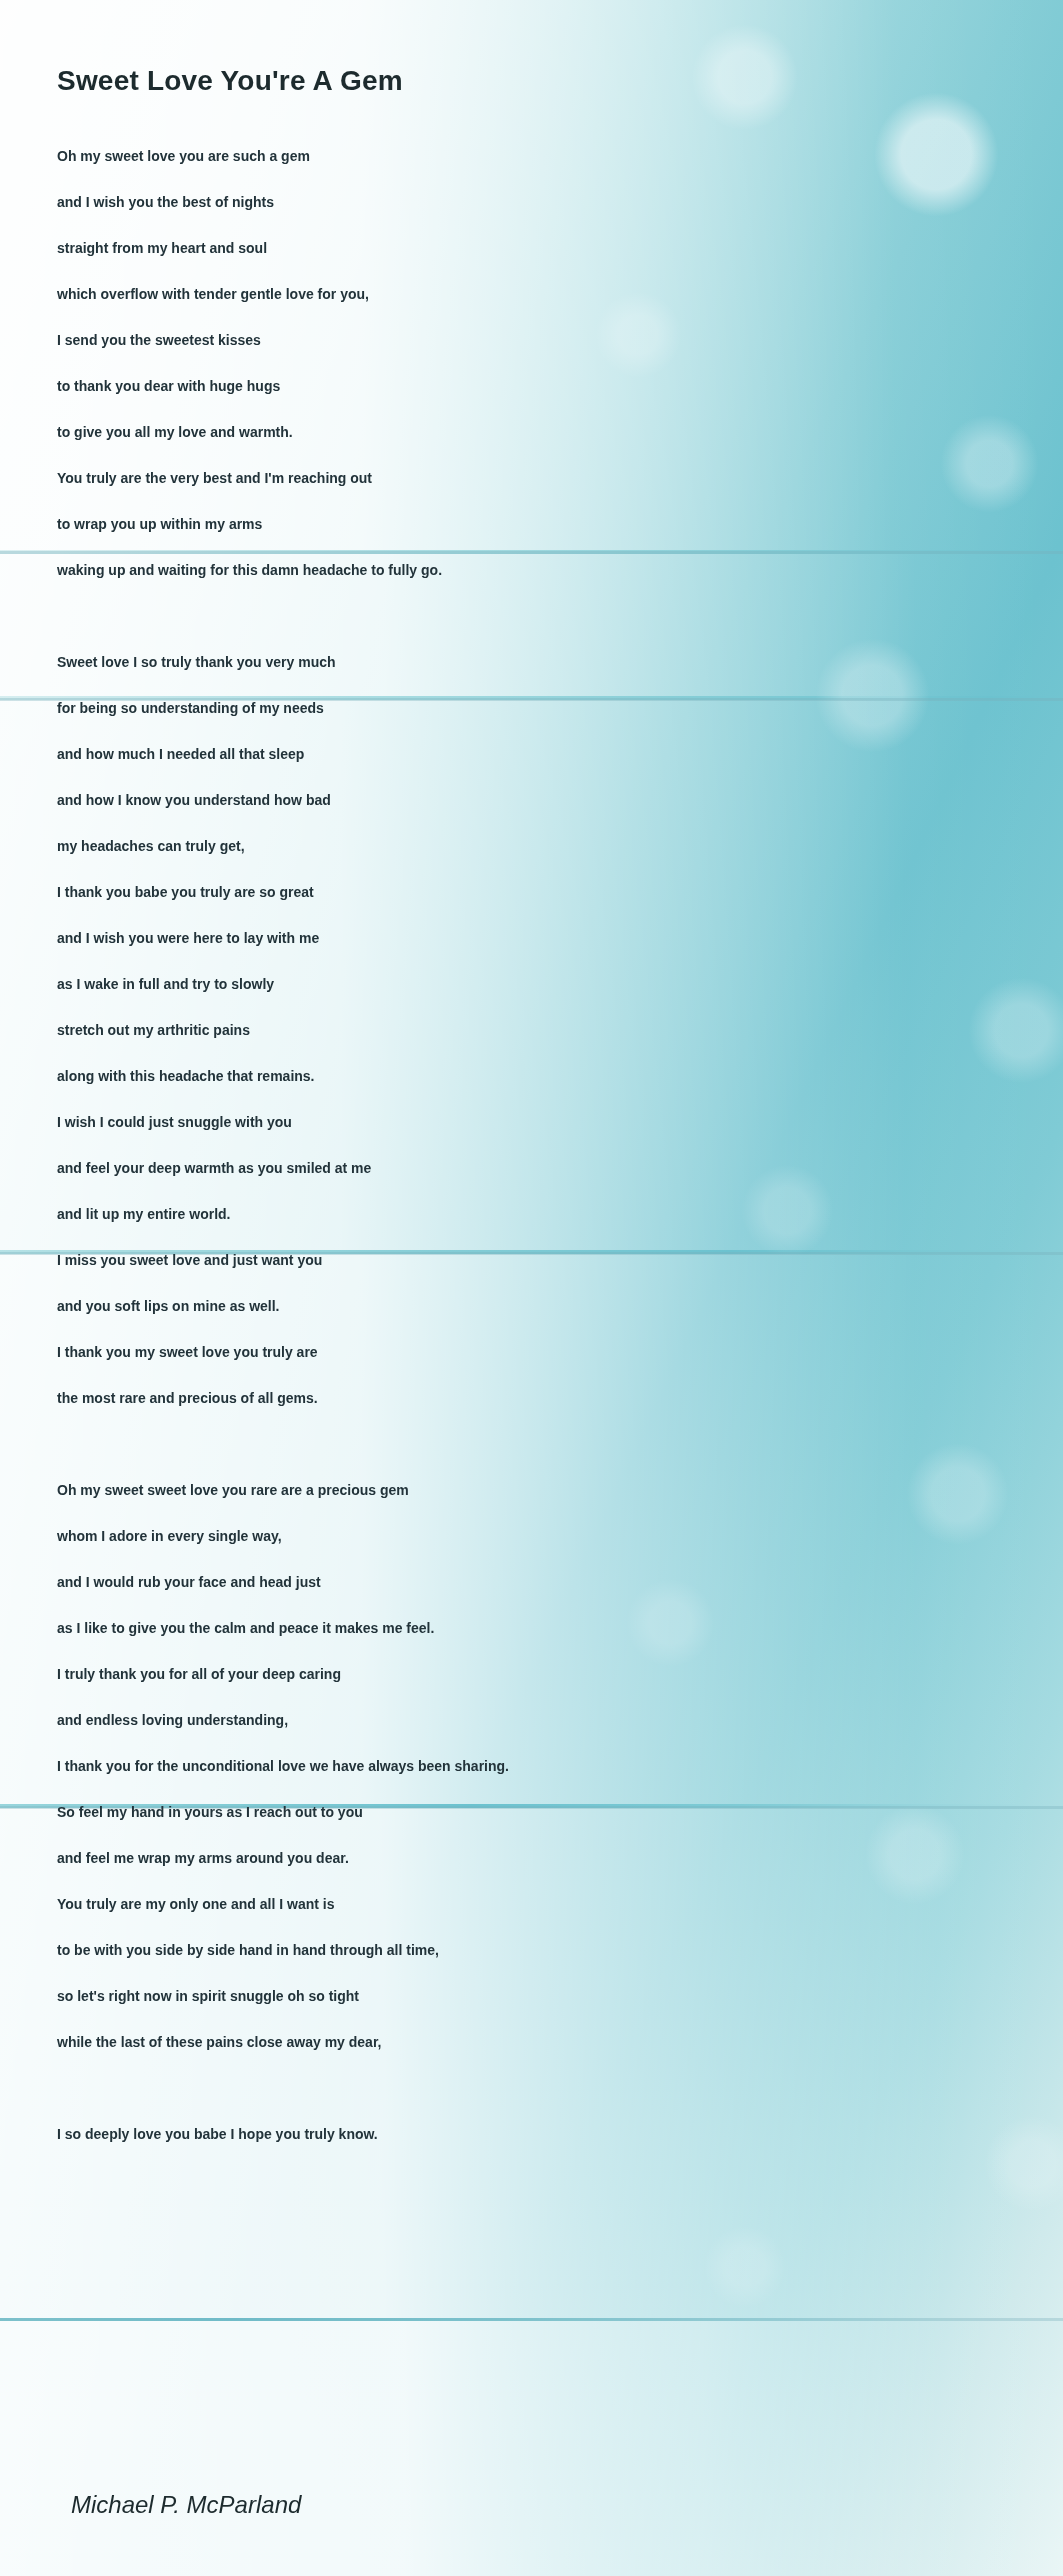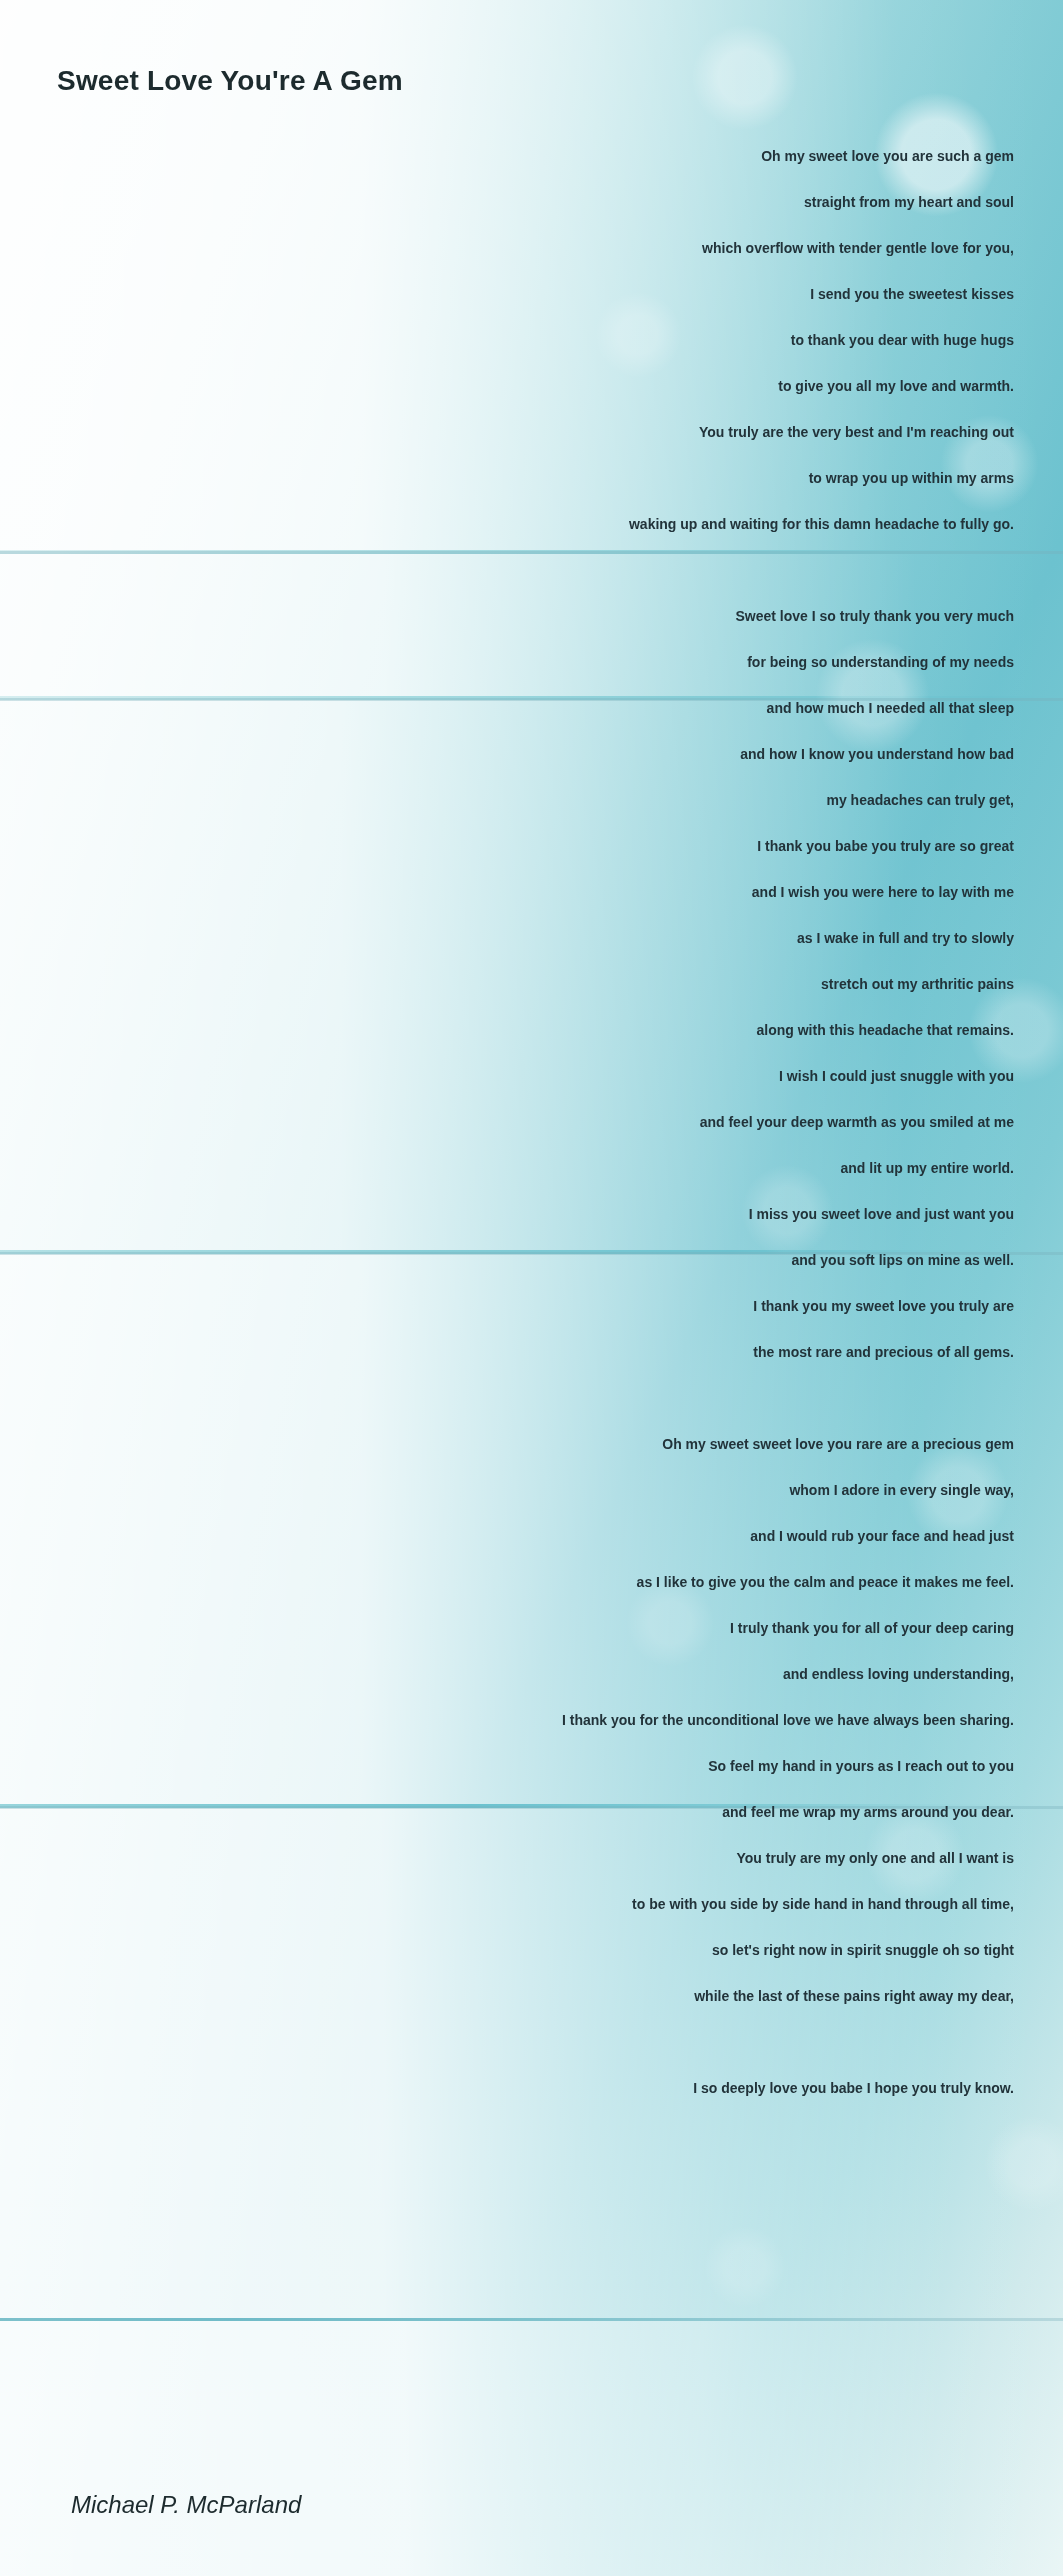--- a/index.html
+++ b/index.html
@@ -28,21 +28,20 @@
       radial-gradient(circle at 60% 13%, rgba(255,255,255,0.22) 0 19.5px, rgba(255,255,255,0) 43px),
       radial-gradient(circle at 82% 27%, rgba(255,255,255,0.28) 0 30px, rgba(255,255,255,0) 57px),
       radial-gradient(circle at 96% 40%, rgba(255,255,255,0.25) 0 26.6px, rgba(255,255,255,0) 53px),
       radial-gradient(circle at 74% 47%, rgba(255,255,255,0.18) 0 23px, rgba(255,255,255,0) 46px),
       radial-gradient(circle at 90% 58%, rgba(255,255,255,0.22) 0 26.6px, rgba(255,255,255,0) 51px),
       radial-gradient(circle at 63% 63%, rgba(255,255,255,0.16) 0 21px, rgba(255,255,255,0) 44px),
       radial-gradient(circle at 86% 72%, rgba(255,255,255,0.20) 0 25px, rgba(255,255,255,0) 50px),
       radial-gradient(circle at 97% 84%, rgba(255,255,255,0.18) 0 23px, rgba(255,255,255,0) 48px),
       radial-gradient(circle at 70% 88%, rgba(255,255,255,0.14) 0 19.5px, rgba(255,255,255,0) 41px),
       linear-gradient(115deg, #eef8f8 0%, #d7eef0 14%, #aadde2 30%, #85cdd6 45%, #6cc2cf 58%, #7fcbd5 70%, #a5dbe1 82%, #cfeaec 92%, #eaf6f6 100%);
-    text-align: right;
   }
 
   
   .veil {
     position: absolute;
     left: 0;
     width: 1064px;
     pointer-events: none;
   }
   .veil.v1 { top: 0;    height: 550px;  background: linear-gradient(90deg, rgba(255,255,255,0.92) 0%, rgba(255,255,255,0.86) 34%, rgba(255,255,255,0.45) 60%, rgba(255,255,255,0.05) 84%, rgba(255,255,255,0) 100%); }
@@ -121,20 +120,21 @@
   <div class="seam" style="top:698px"></div>
   <div class="seam" style="top:1252px"></div>
   <div class="seam" style="top:1806px"></div>
   <div class="seam" style="top:2318px"></div>
 
   <div class="content">
     <h1 class="poem-title">Sweet Love You're A Gem</h1>
 
     <div class="poem-body">
       <div class="line">Oh my sweet love you are such a gem</div>
+      <div class="line">and I wish you the best of nights</div>
       <div class="line">straight from my heart and soul</div>
       <div class="line">which overflow with tender gentle love for you,</div>
       <div class="line">I send you the sweetest kisses</div>
       <div class="line">to thank you dear with huge hugs</div>
       <div class="line">to give you all my love and warmth.</div>
       <div class="line">You truly are the very best and I'm reaching out</div>
       <div class="line">to wrap you up within my arms</div>
       <div class="line">waking up and waiting for this damn headache to fully go.</div>
       <div class="line blank"></div>
       <div class="line">Sweet love I so truly thank you very much</div>
@@ -160,21 +160,21 @@
       <div class="line">and I would rub your face and head just</div>
       <div class="line">as I like to give you the calm and peace it makes me feel.</div>
       <div class="line">I truly thank you for all of your deep caring</div>
       <div class="line">and endless loving understanding,</div>
       <div class="line">I thank you for the unconditional love we have always been sharing.</div>
       <div class="line">So feel my hand in yours as I reach out to you</div>
       <div class="line">and feel me wrap my arms around you dear.</div>
       <div class="line">You truly are my only one and all I want is</div>
       <div class="line">to be with you side by side hand in hand through all time,</div>
       <div class="line">so let's right now in spirit snuggle oh so tight</div>
-      <div class="line">while the last of these pains right away my dear,</div>
+      <div class="line">while the last of these pains close away my dear,</div>
       <div class="line blank"></div>
       <div class="line">I so deeply love you babe I hope you truly know.</div>
     </div>
 
     <div class="poem-author">Michael P. McParland</div>
   </div>
 </div>
 
 
 </body></html>

